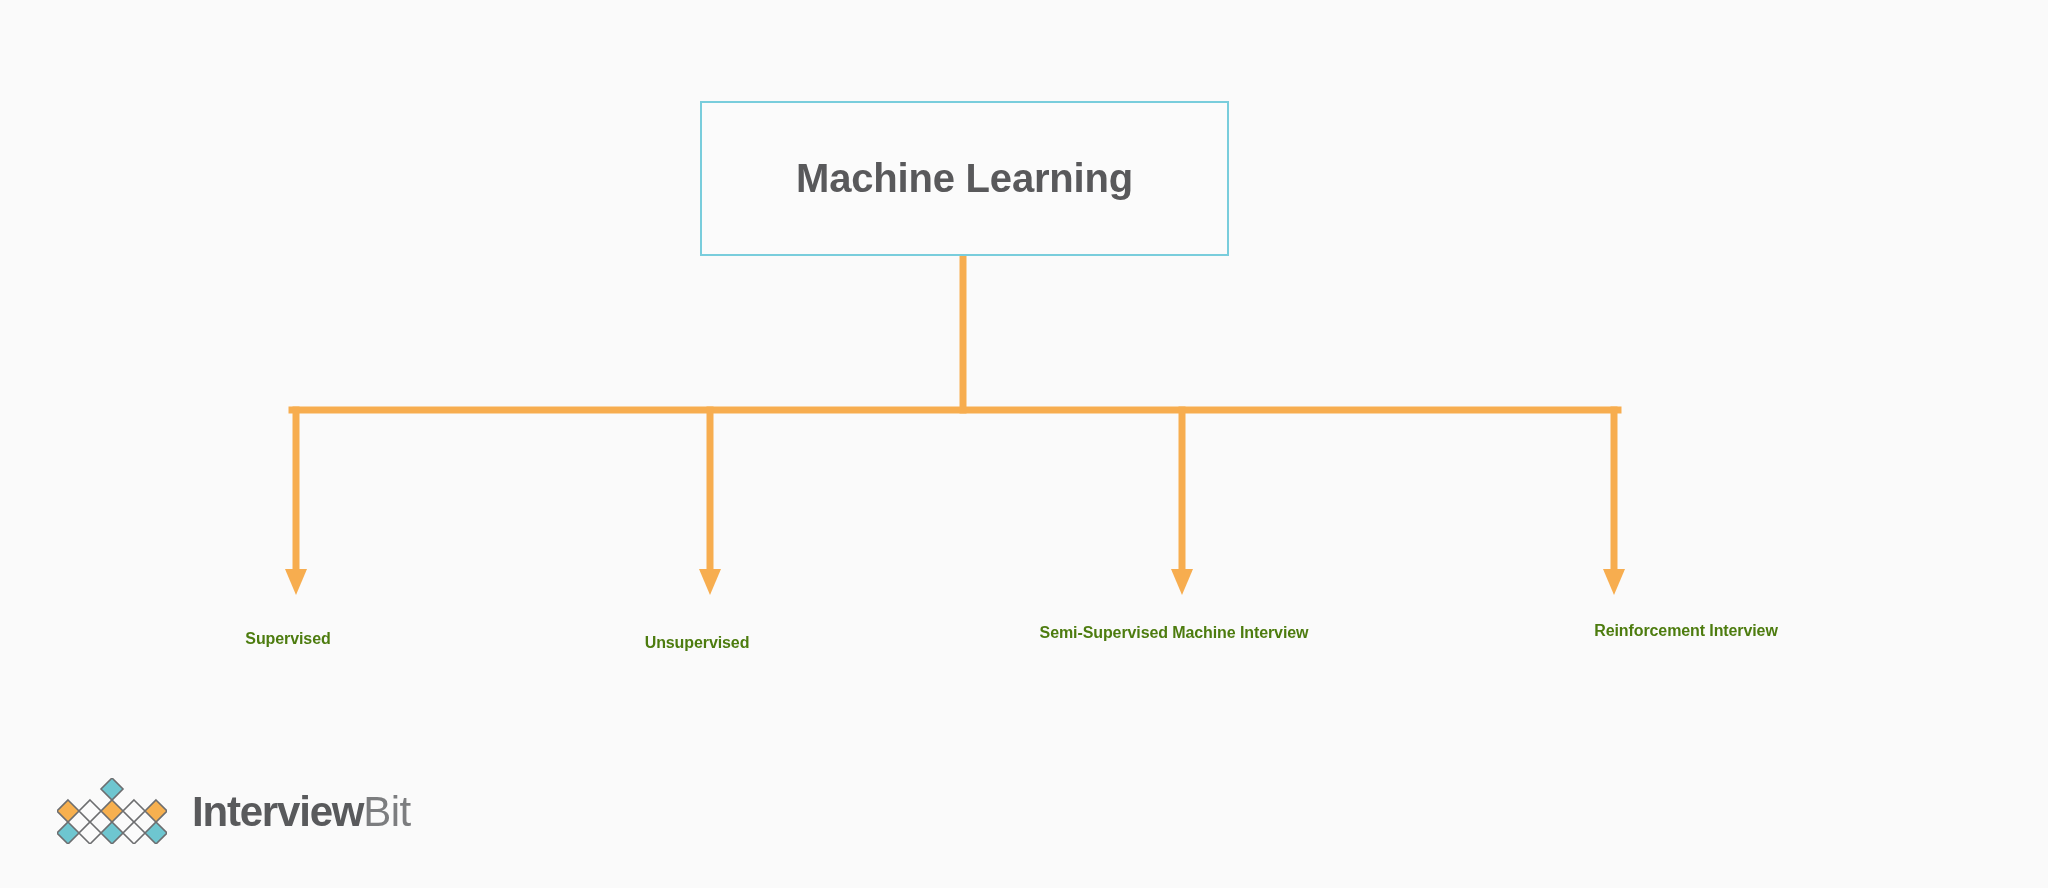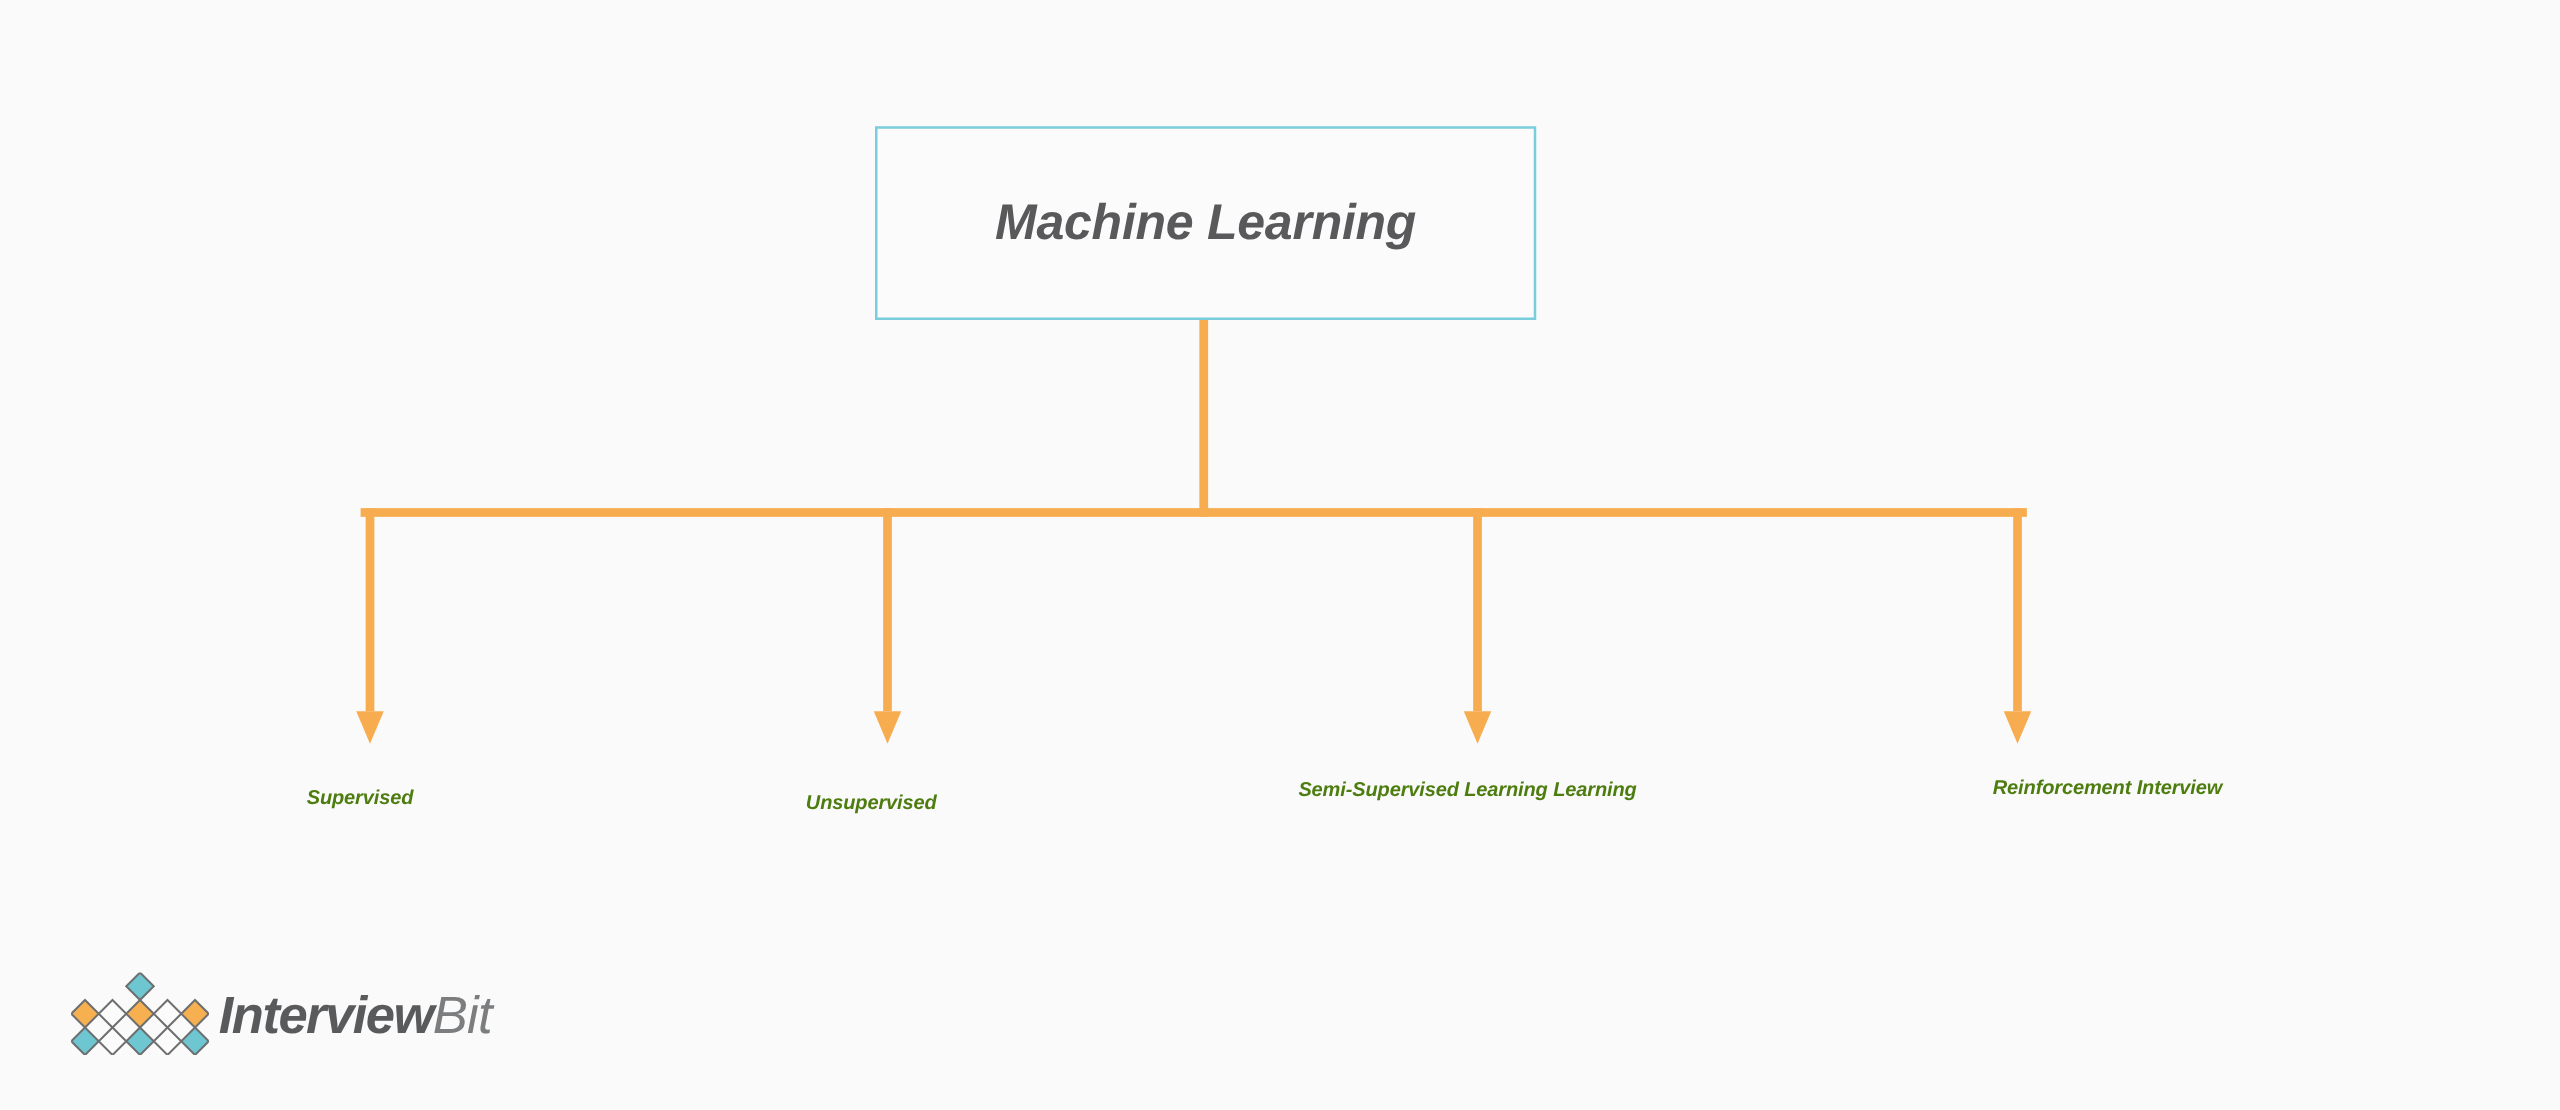--- a/index.html
+++ b/index.html
@@ -14,21 +14,20 @@
     font-family: "Liberation Sans", sans-serif;
     overflow: hidden;
     position: relative;
   }
   #canvas {
     position: absolute;
     left: 0;
     top: 0;
     width: 1636px;
     height: 888px;
-    font-style: italic;
   }
   .diagram-svg {
     position: absolute;
     left: 0;
     top: 0;
     width: 2048px;
     height: 888px;
   }
   
   .root-node {
@@ -62,21 +61,21 @@
     text-align: center;
     letter-spacing: -0.1px;
   }
   
   .logo {
     position: absolute;
     left: 57px;
     top: 778px;
     display: flex;
     align-items: center;
-    gap: 8px;
+    gap: 25px;
   }
   .logo-mark {
     width: 110px;
     height: 66px;
     display: block;
   }
   .logo-word {
     font-size: 42px;
     line-height: 1;
     white-space: nowrap;
@@ -115,21 +114,21 @@
   </svg>
 
   <div class="root-node">
     <span class="root-node-label">Machine Learning</span>
   </div>
 
   <div class="leaf-label" id="leaf-0" style="left:288px; top:630px;">Supervised</div>
 
   <div class="leaf-label" id="leaf-1" style="left:697px; top:634px;">Unsupervised</div>
 
-  <div class="leaf-label" id="leaf-2" style="left:1174px; top:624px;">Semi-Supervised Learning Learning</div>
+  <div class="leaf-label" id="leaf-2" style="left:1174px; top:624px;">Semi-Supervised Machine Interview</div>
 
   <div class="leaf-label" id="leaf-3" style="left:1686px; top:622px;">Reinforcement Interview</div>
 
   <div class="logo">
     <svg class="logo-mark" viewBox="0 0 110 66" xmlns="http://www.w3.org/2000/svg" aria-hidden="true">
       <g id="logo-diamonds">
           <path d="M 55 0 L 66 11 L 55 22 L 44 11 Z" fill="#6ec6d0" stroke="#6d6e70" stroke-width="1.6"></path>
           <path d="M -11 22 L 0 33 L -11 44 L -22 33 Z" fill="#fbfbfb" stroke="#6d6e70" stroke-width="1.6"></path>
           <path d="M 11 22 L 22 33 L 11 44 L 0 33 Z" fill="#f7b04f" stroke="#6d6e70" stroke-width="1.6"></path>
           <path d="M 33 22 L 44 33 L 33 44 L 22 33 Z" fill="#fbfbfb" stroke="#6d6e70" stroke-width="1.6"></path>

